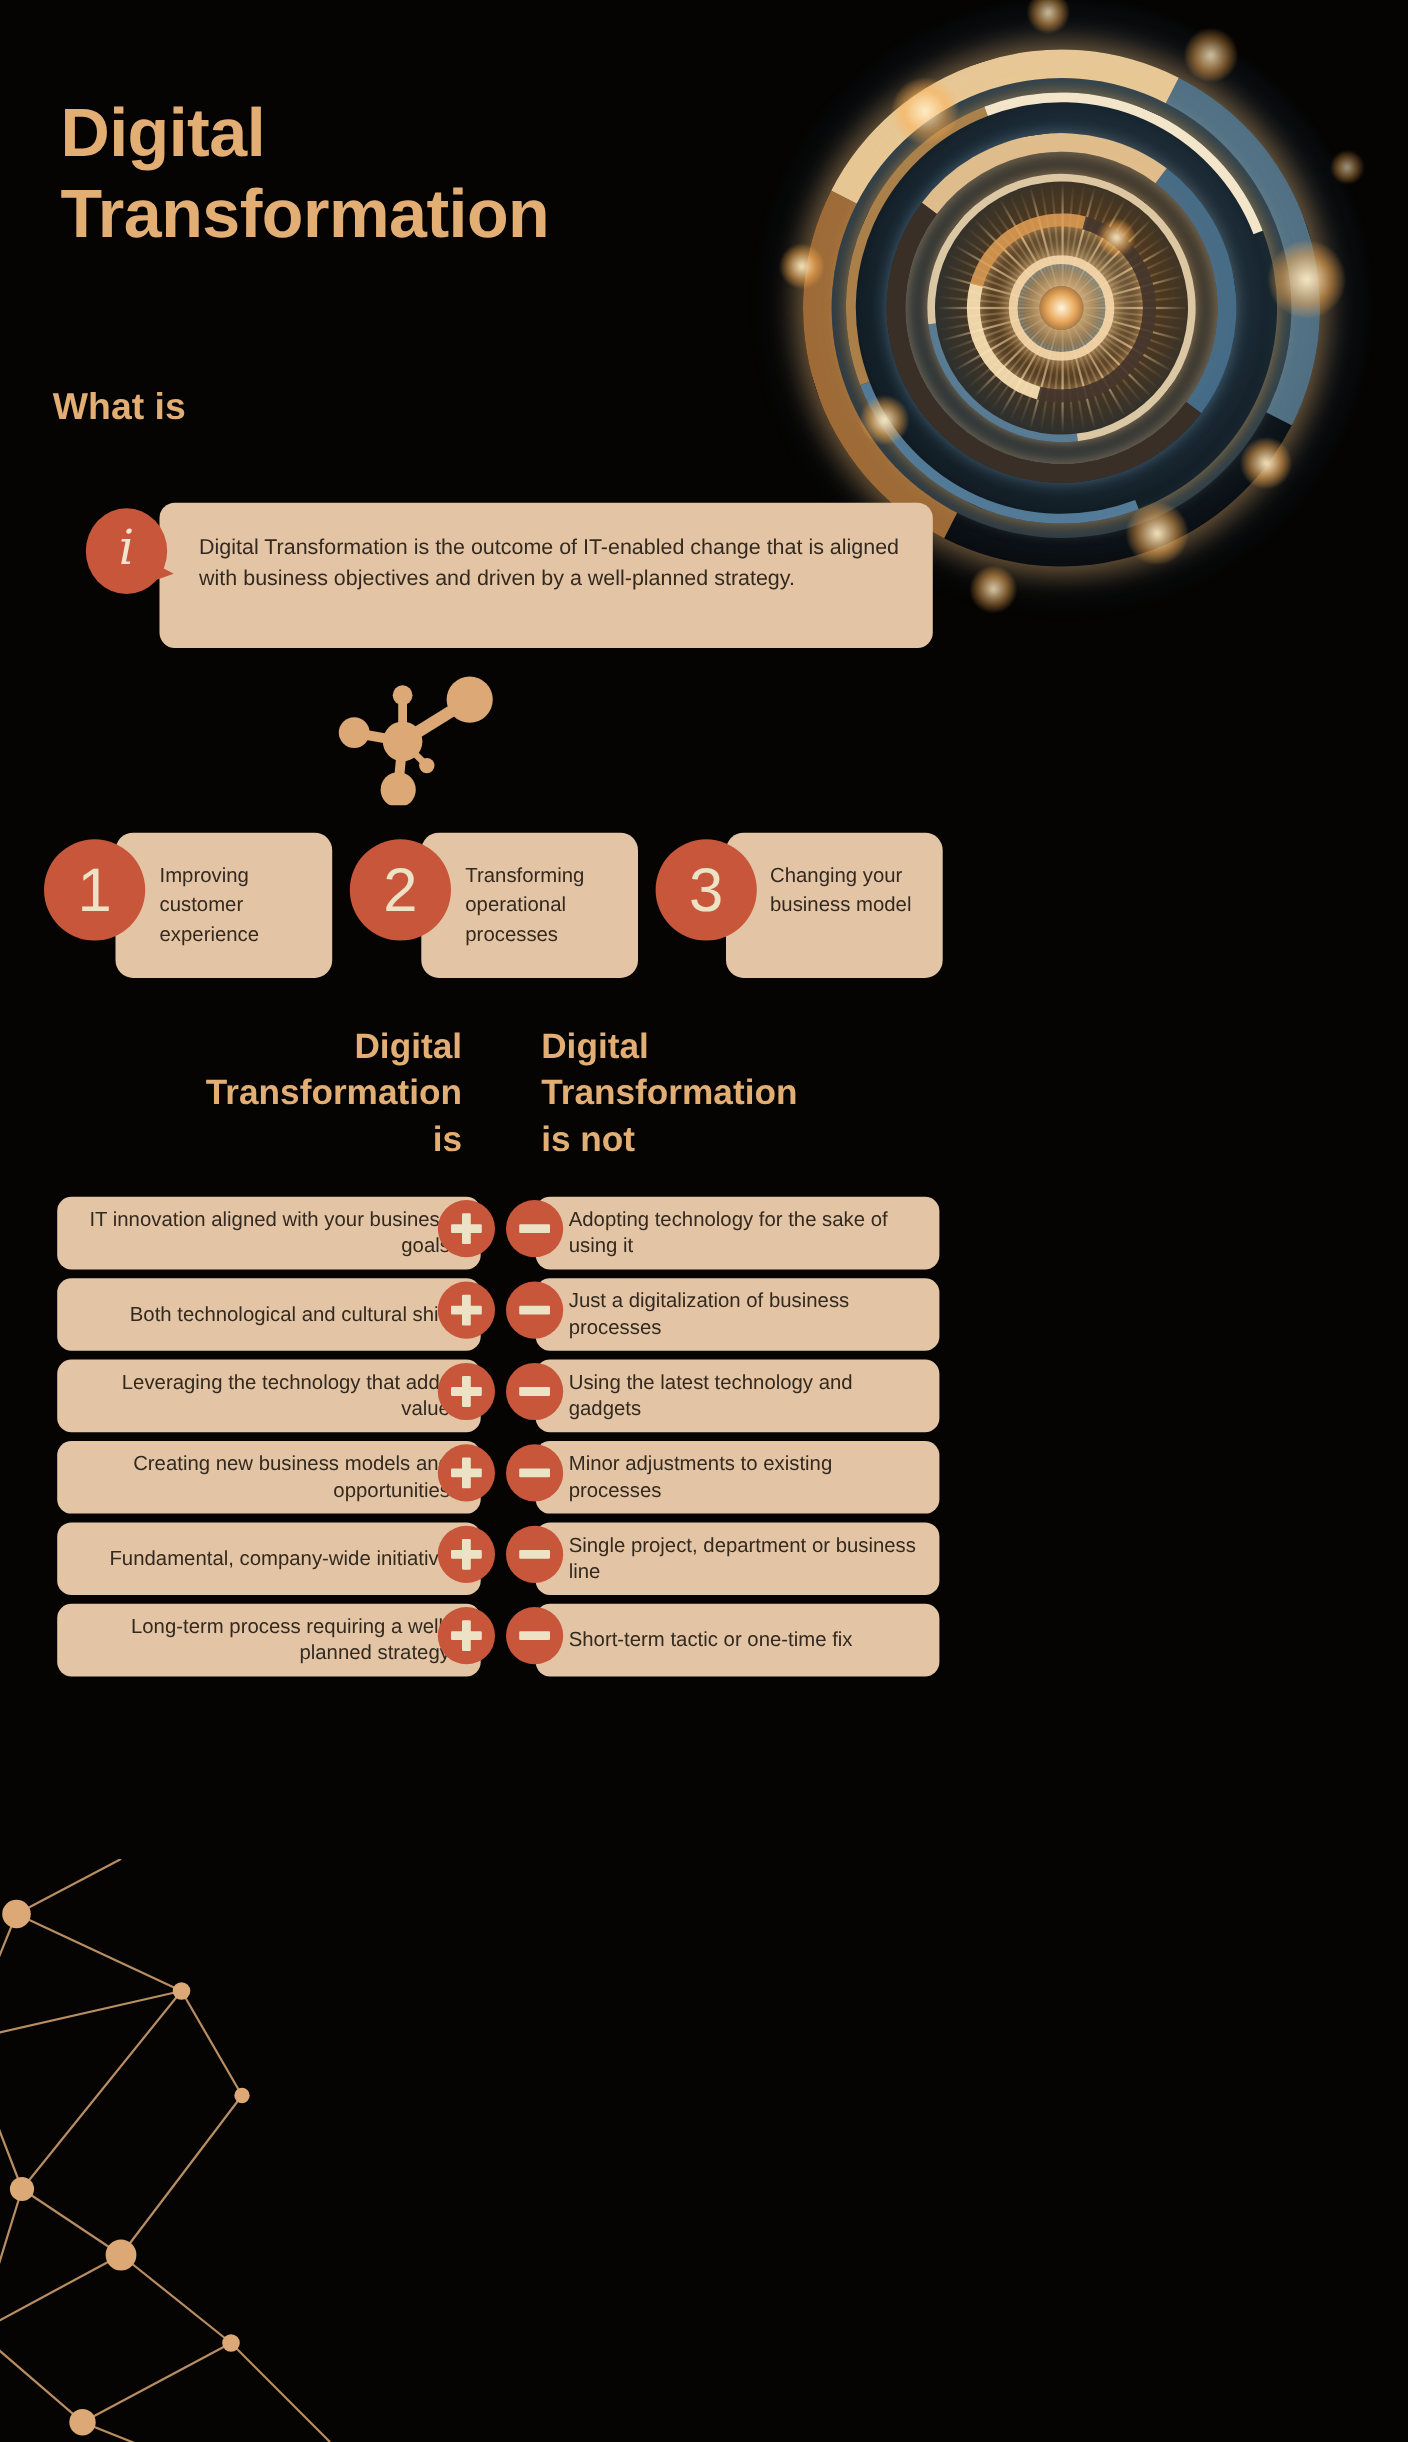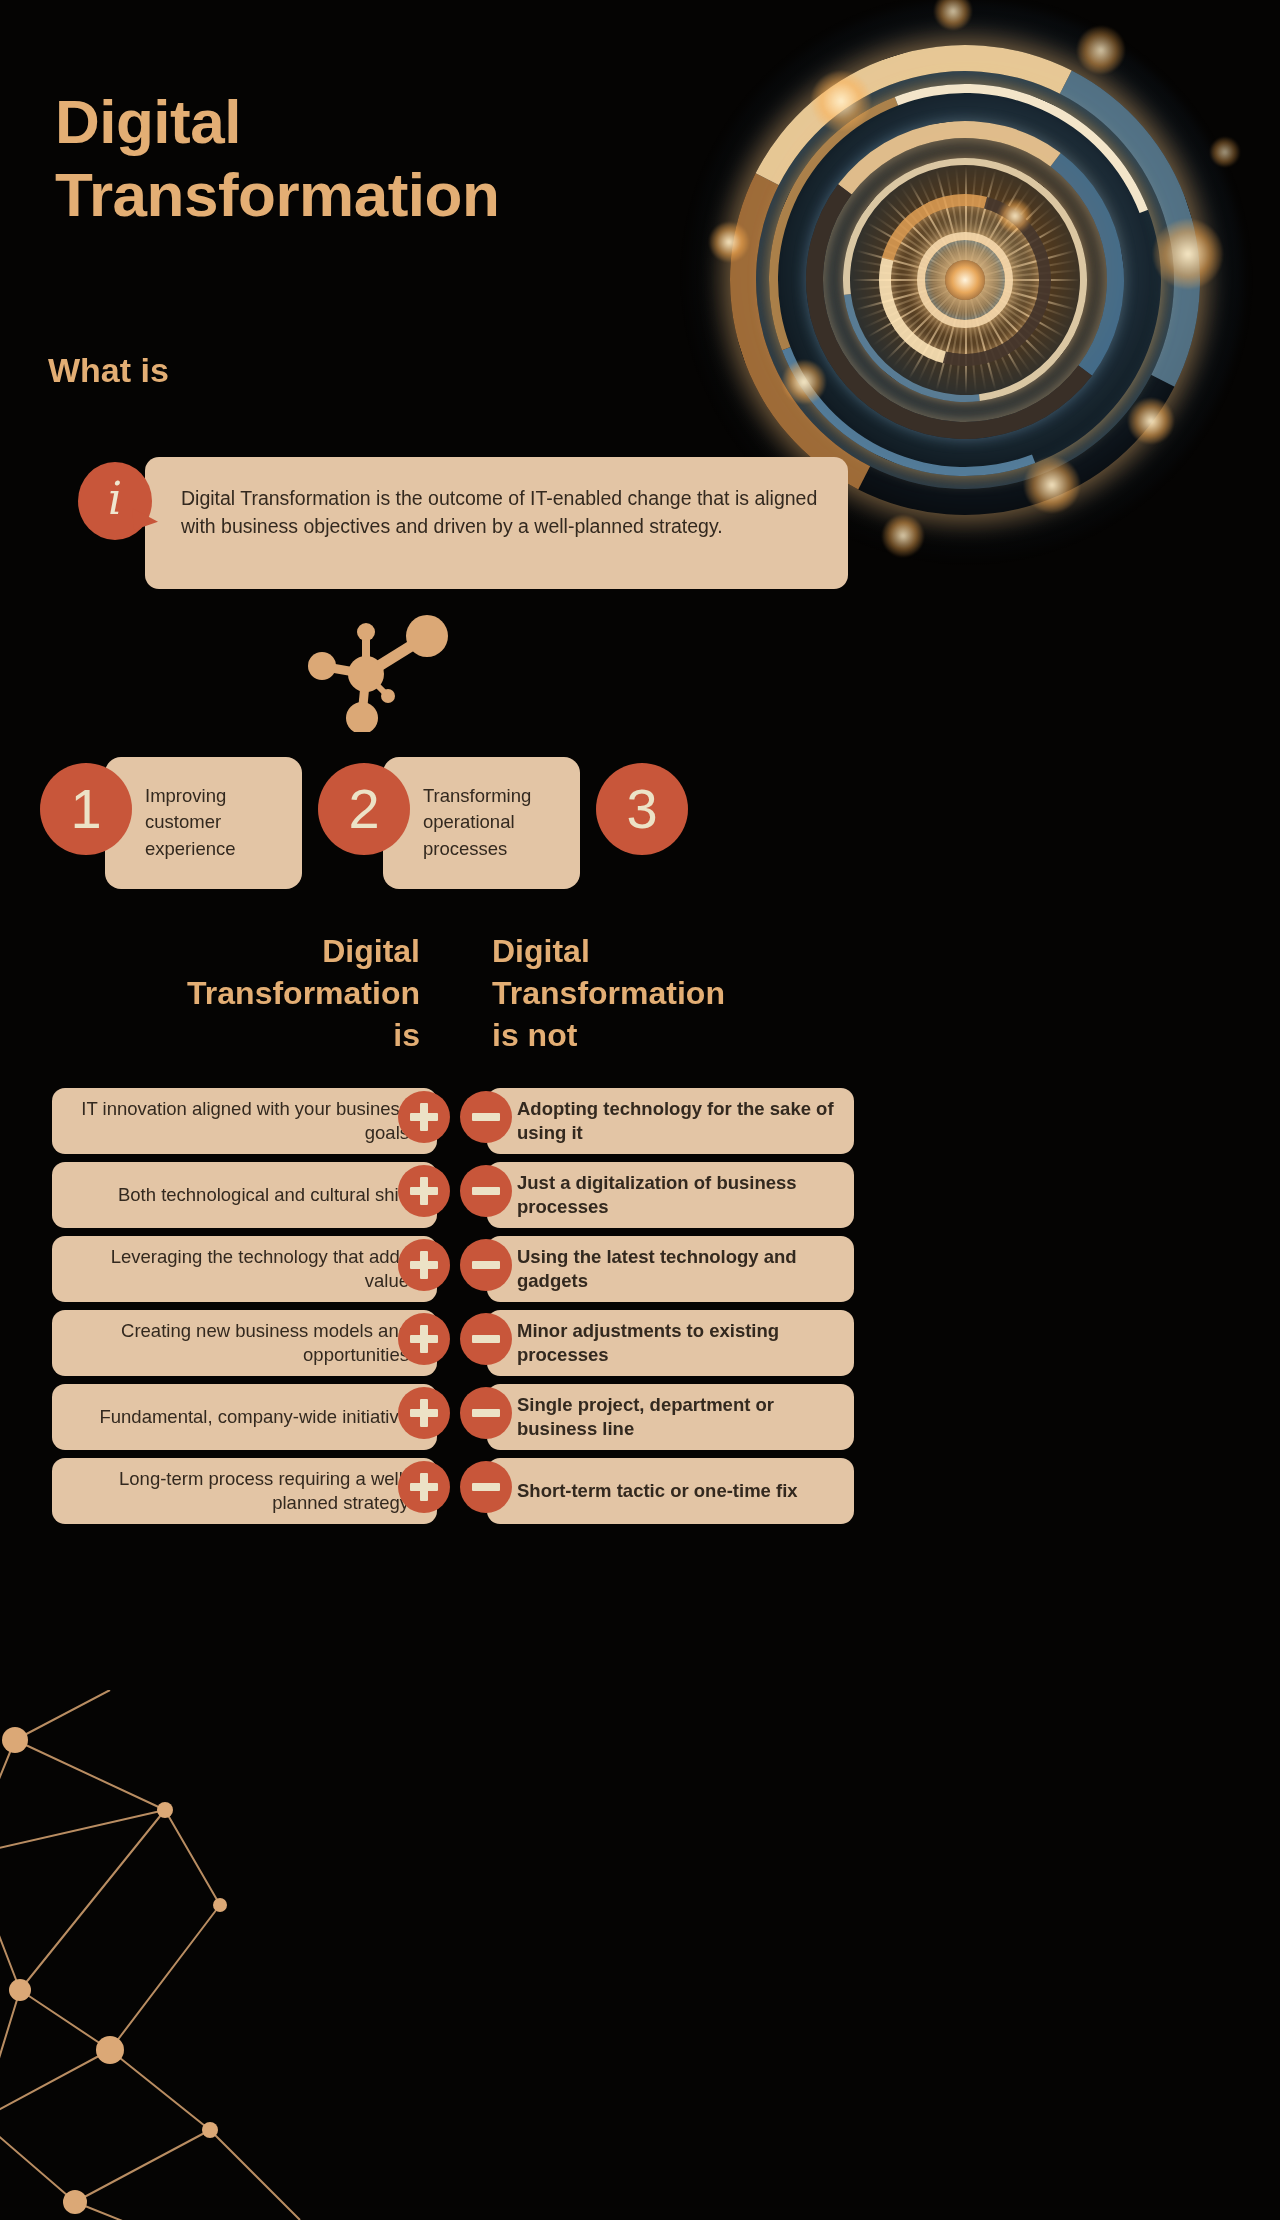--- a/index.html
+++ b/index.html
@@ -163,21 +163,21 @@
   .rows{position:absolute; left:0; top:1088px; width:1280px;}
   .row{position:relative; height:74px; margin-bottom:0;}
   .pill{position:absolute; height:66px; background:#e3c5a5; border-radius:13px;}
   .pill-l{left:52px; width:385px;}
   .pill-r{left:487px; width:367px;}
   .pill-text{
     position:absolute; top:50%; transform:translateY(-50%);
     font-size:18.5px; line-height:1.32; color:#33291f;
   }
   .pill-l .pill-text{right:28px; left:14px; text-align:right;}
-  .pill-r .pill-text{left:30px; right:10px; text-align:left;font-weight:bold;}
+  .pill-r .pill-text{left:30px; right:10px; text-align:left;}
   .sign{
     position:absolute; top:3px; width:52px; height:52px; border-radius:50%;
     background:#c8563a;
   }
   .sign.plus{left:398px;}
   .sign.minus{left:460px;}
   .sign .bar-h{
     position:absolute; left:50%; top:50%; transform:translate(-50%,-50%);
     width:28px; height:8px; border-radius:1px; background:#ece2c6;
   }
@@ -351,20 +351,23 @@
     <br>
   </h2>
 
   <div class="cards">
     <div class="card c2">
       <div class="card-text">Transforming operational processes</div>
     </div>
     <div class="card c1">
       <div class="card-text">Improving customer experience</div>
     </div>
+    <div class="card c3">
+      <div class="card-text">Changing your business model</div>
+    </div>
     <div class="numbadge n1">1</div>
     <div class="numbadge n2">2</div>
     <div class="numbadge n3">3</div>
   </div>
 
   <h2 class="cmp-head-left">
     <span>Digital</span><br>
     <span>Transformation</span><br>
     <span>is</span>
   </h2>

